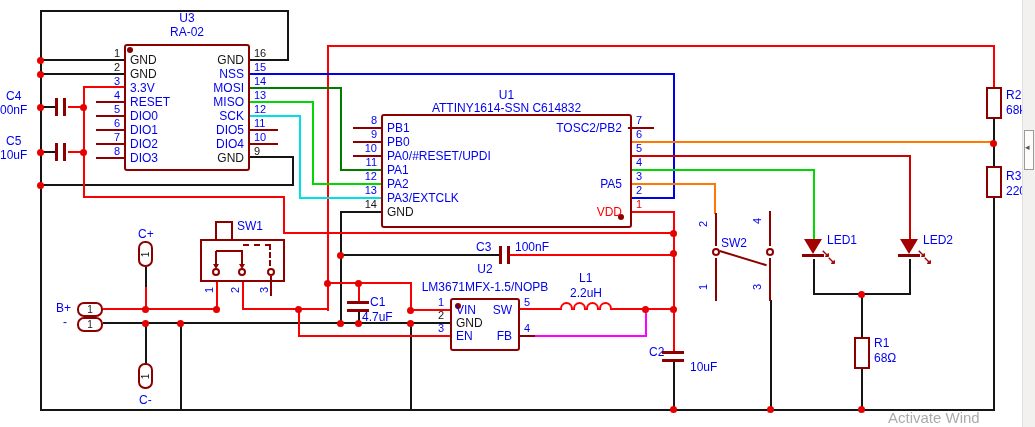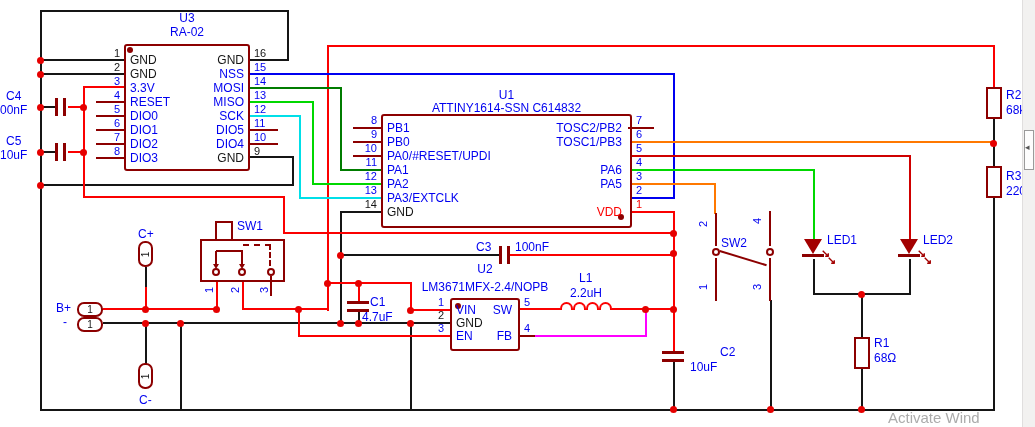--- a/index.html
+++ b/index.html
@@ -209,29 +209,27 @@
 
   <span class="pnum" style="left:636px;top:114px">7</span>
   <span class="pnum" style="left:636px;top:128px">6</span>
   <span class="pnum" style="left:636px;top:142px">5</span>
   <span class="pnum" style="left:636px;top:156px">4</span>
   <span class="pnum" style="left:636px;top:170px">3</span>
   <span class="pnum" style="left:636px;top:184px">2</span>
   <span class="pnum r" style="left:636px;top:198px">1</span>
 
   <span class="pname rgt" style="left:440px;top:121px;width:182px">TOSC2/PB2</span>
-  <span class="pname rgt" style="left:440px;top:135px;width:182px">TOSC1/PB3</span>
-  <span class="pname rgt" style="left:440px;top:163px;width:182px">PA6</span>
   <span class="pname rgt" style="left:440px;top:177px;width:182px">PA5</span>
   <span class="pname rgt r" style="left:440px;top:205px;width:182px">VDD</span>
 
   <div class="box" style="left:450px;top:298px;width:66px;height:49px"></div>
   <div class="mark" style="left:455px;top:303px"></div>
   <div class="lbl ctr" style="left:450px;top:262px;width:70px">U2</div>
-  <div class="lbl ctr" style="left:405px;top:280px;width:160px">LM3671MFX-2.4/NOPB</div>
+  <div class="lbl ctr" style="left:405px;top:280px;width:160px">LM3671MFX-1.5/NOPB</div>
   <span class="pnum" style="left:438px;top:296px">1</span>
   <span class="pnum k" style="left:438px;top:309px">2</span>
   <span class="pnum" style="left:438px;top:322px">3</span>
   <span class="pnum" style="left:524px;top:296px">5</span>
   <span class="pnum" style="left:524px;top:322px">4</span>
   <span class="pname" style="left:456px;top:303px">VIN</span>
   <span class="pname k" style="left:456px;top:316px">GND</span>
   <span class="pname" style="left:456px;top:329px">EN</span>
   <span class="pname rgt" style="left:468px;top:303px;width:44px">SW</span>
   <span class="pname rgt" style="left:468px;top:329px;width:44px">FB</span>
@@ -252,21 +250,21 @@
   <div class="lbl" style="left:370px;top:295px">C1</div>
   <div class="lbl" style="left:362px;top:310px">4.7uF</div>
 
   <div class="plate" style="left:499px;top:246px;width:3px;height:18px"></div>
   <div class="plate" style="left:507px;top:246px;width:3px;height:18px"></div>
   <div class="lbl" style="left:476px;top:240px">C3</div>
   <div class="lbl" style="left:515px;top:240px">100nF</div>
 
   <div class="plate" style="left:662px;top:351px;width:22px;height:3px"></div>
   <div class="plate" style="left:662px;top:359px;width:22px;height:3px"></div>
-  <div class="lbl" style="left:720px;top:345px">C2</div>
+  <div class="lbl" style="left:649px;top:345px">C2</div>
   <div class="lbl" style="left:690px;top:360px">10uF</div>
 
   <div class="res" style="left:986px;top:87px"></div>
   <div class="lbl" style="left:1006px;top:88px">R2</div>
   <div class="lbl" style="left:1006px;top:103px">68k</div>
   <div class="res" style="left:986px;top:166px"></div>
   <div class="lbl" style="left:1006px;top:169px">R3</div>
   <div class="lbl" style="left:1006px;top:184px">220k</div>
   <div class="res" style="left:854px;top:337px"></div>
   <div class="lbl" style="left:874px;top:336px">R1</div>

